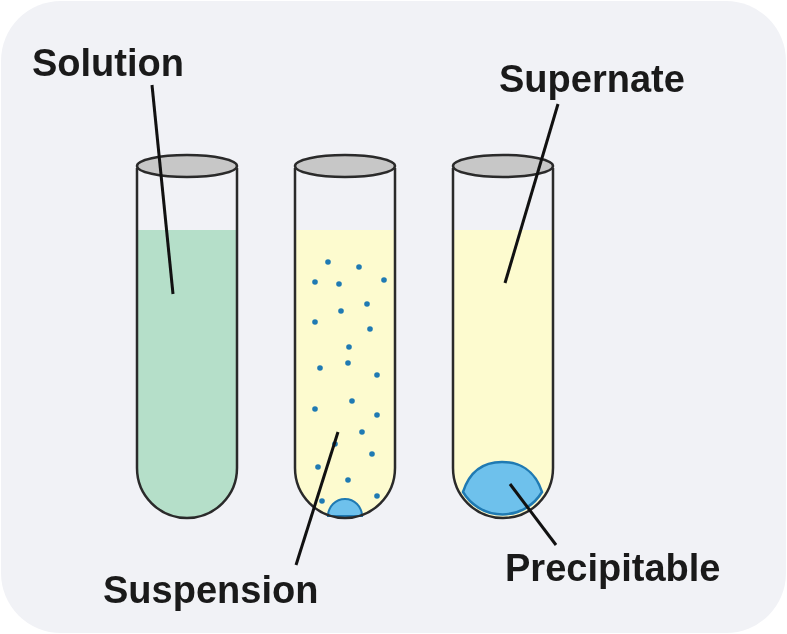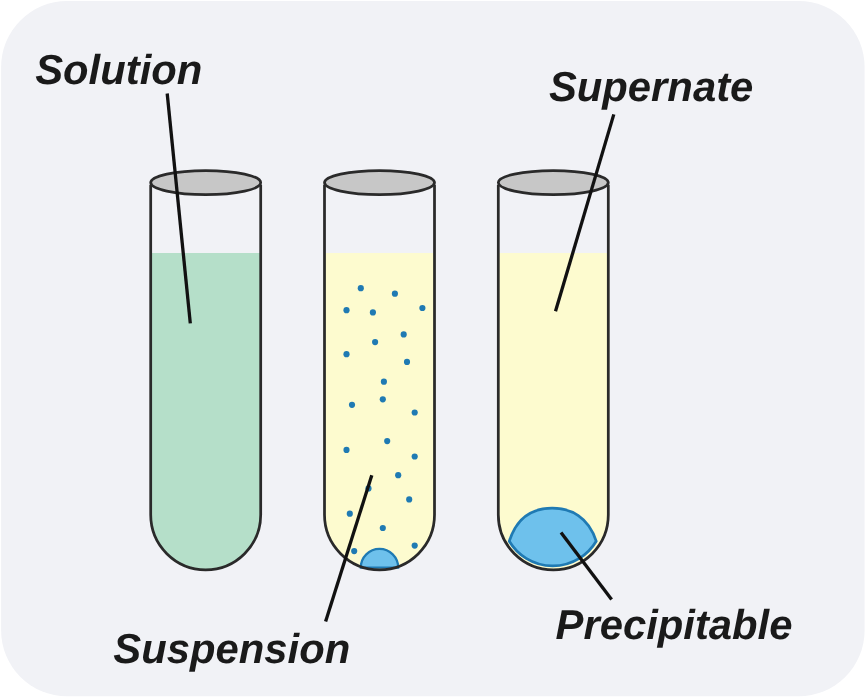--- a/index.html
+++ b/index.html
@@ -1,17 +1,17 @@
 <!DOCTYPE html>
 <html><head>
 <meta charset="utf-8">
 <style>
   html, body { margin:0; padding:0; background:#ffffff; }
   body { width:787px; height:634px; overflow:hidden; }
-  .frame { position:absolute; left:0; top:0; width:787px; height:634px;font-style:italic; }
+  .frame { position:absolute; left:0; top:0; width:787px; height:634px; }
   svg text { font-family: "Liberation Sans", sans-serif; font-weight:bold; fill:#1a1a1a; }
 </style>
 </head>
 <body>
 
 <div class="frame">
 <svg width="787" height="634" viewBox="0 0 787 634" xmlns="http://www.w3.org/2000/svg">
   <rect x="1" y="1" width="785" height="632" rx="60" ry="60" fill="#f1f2f6"></rect>
 
   <g>

